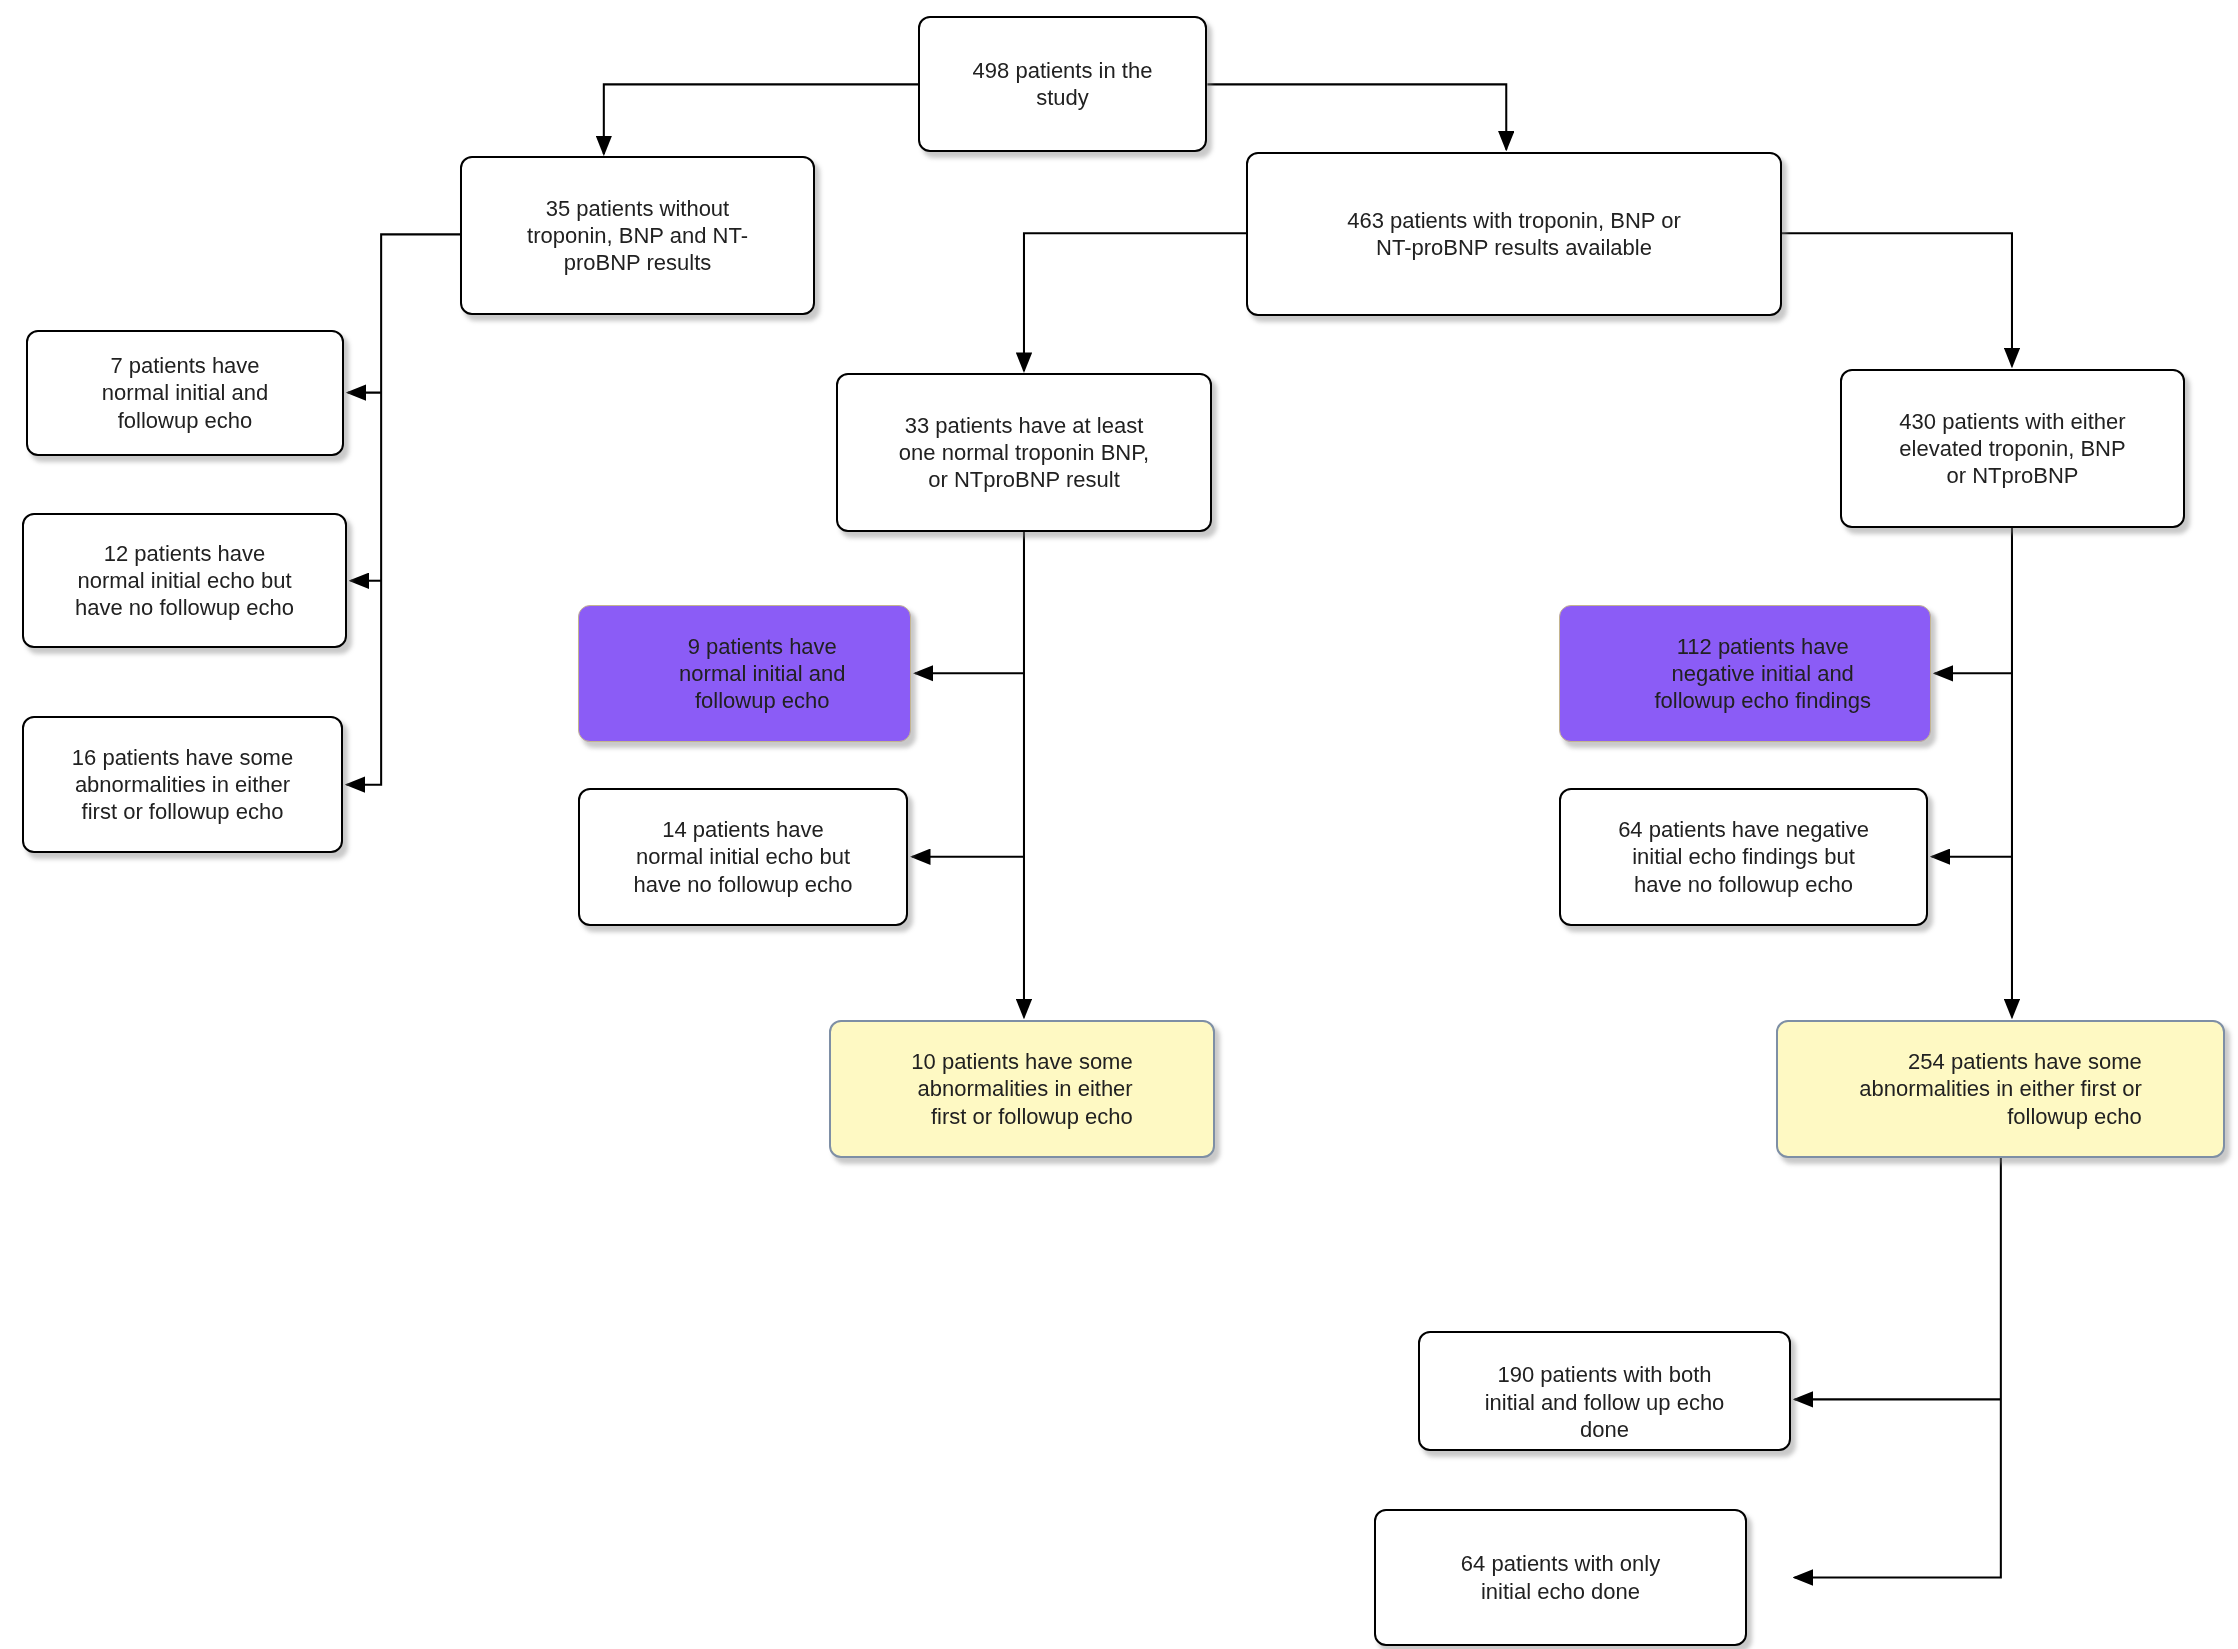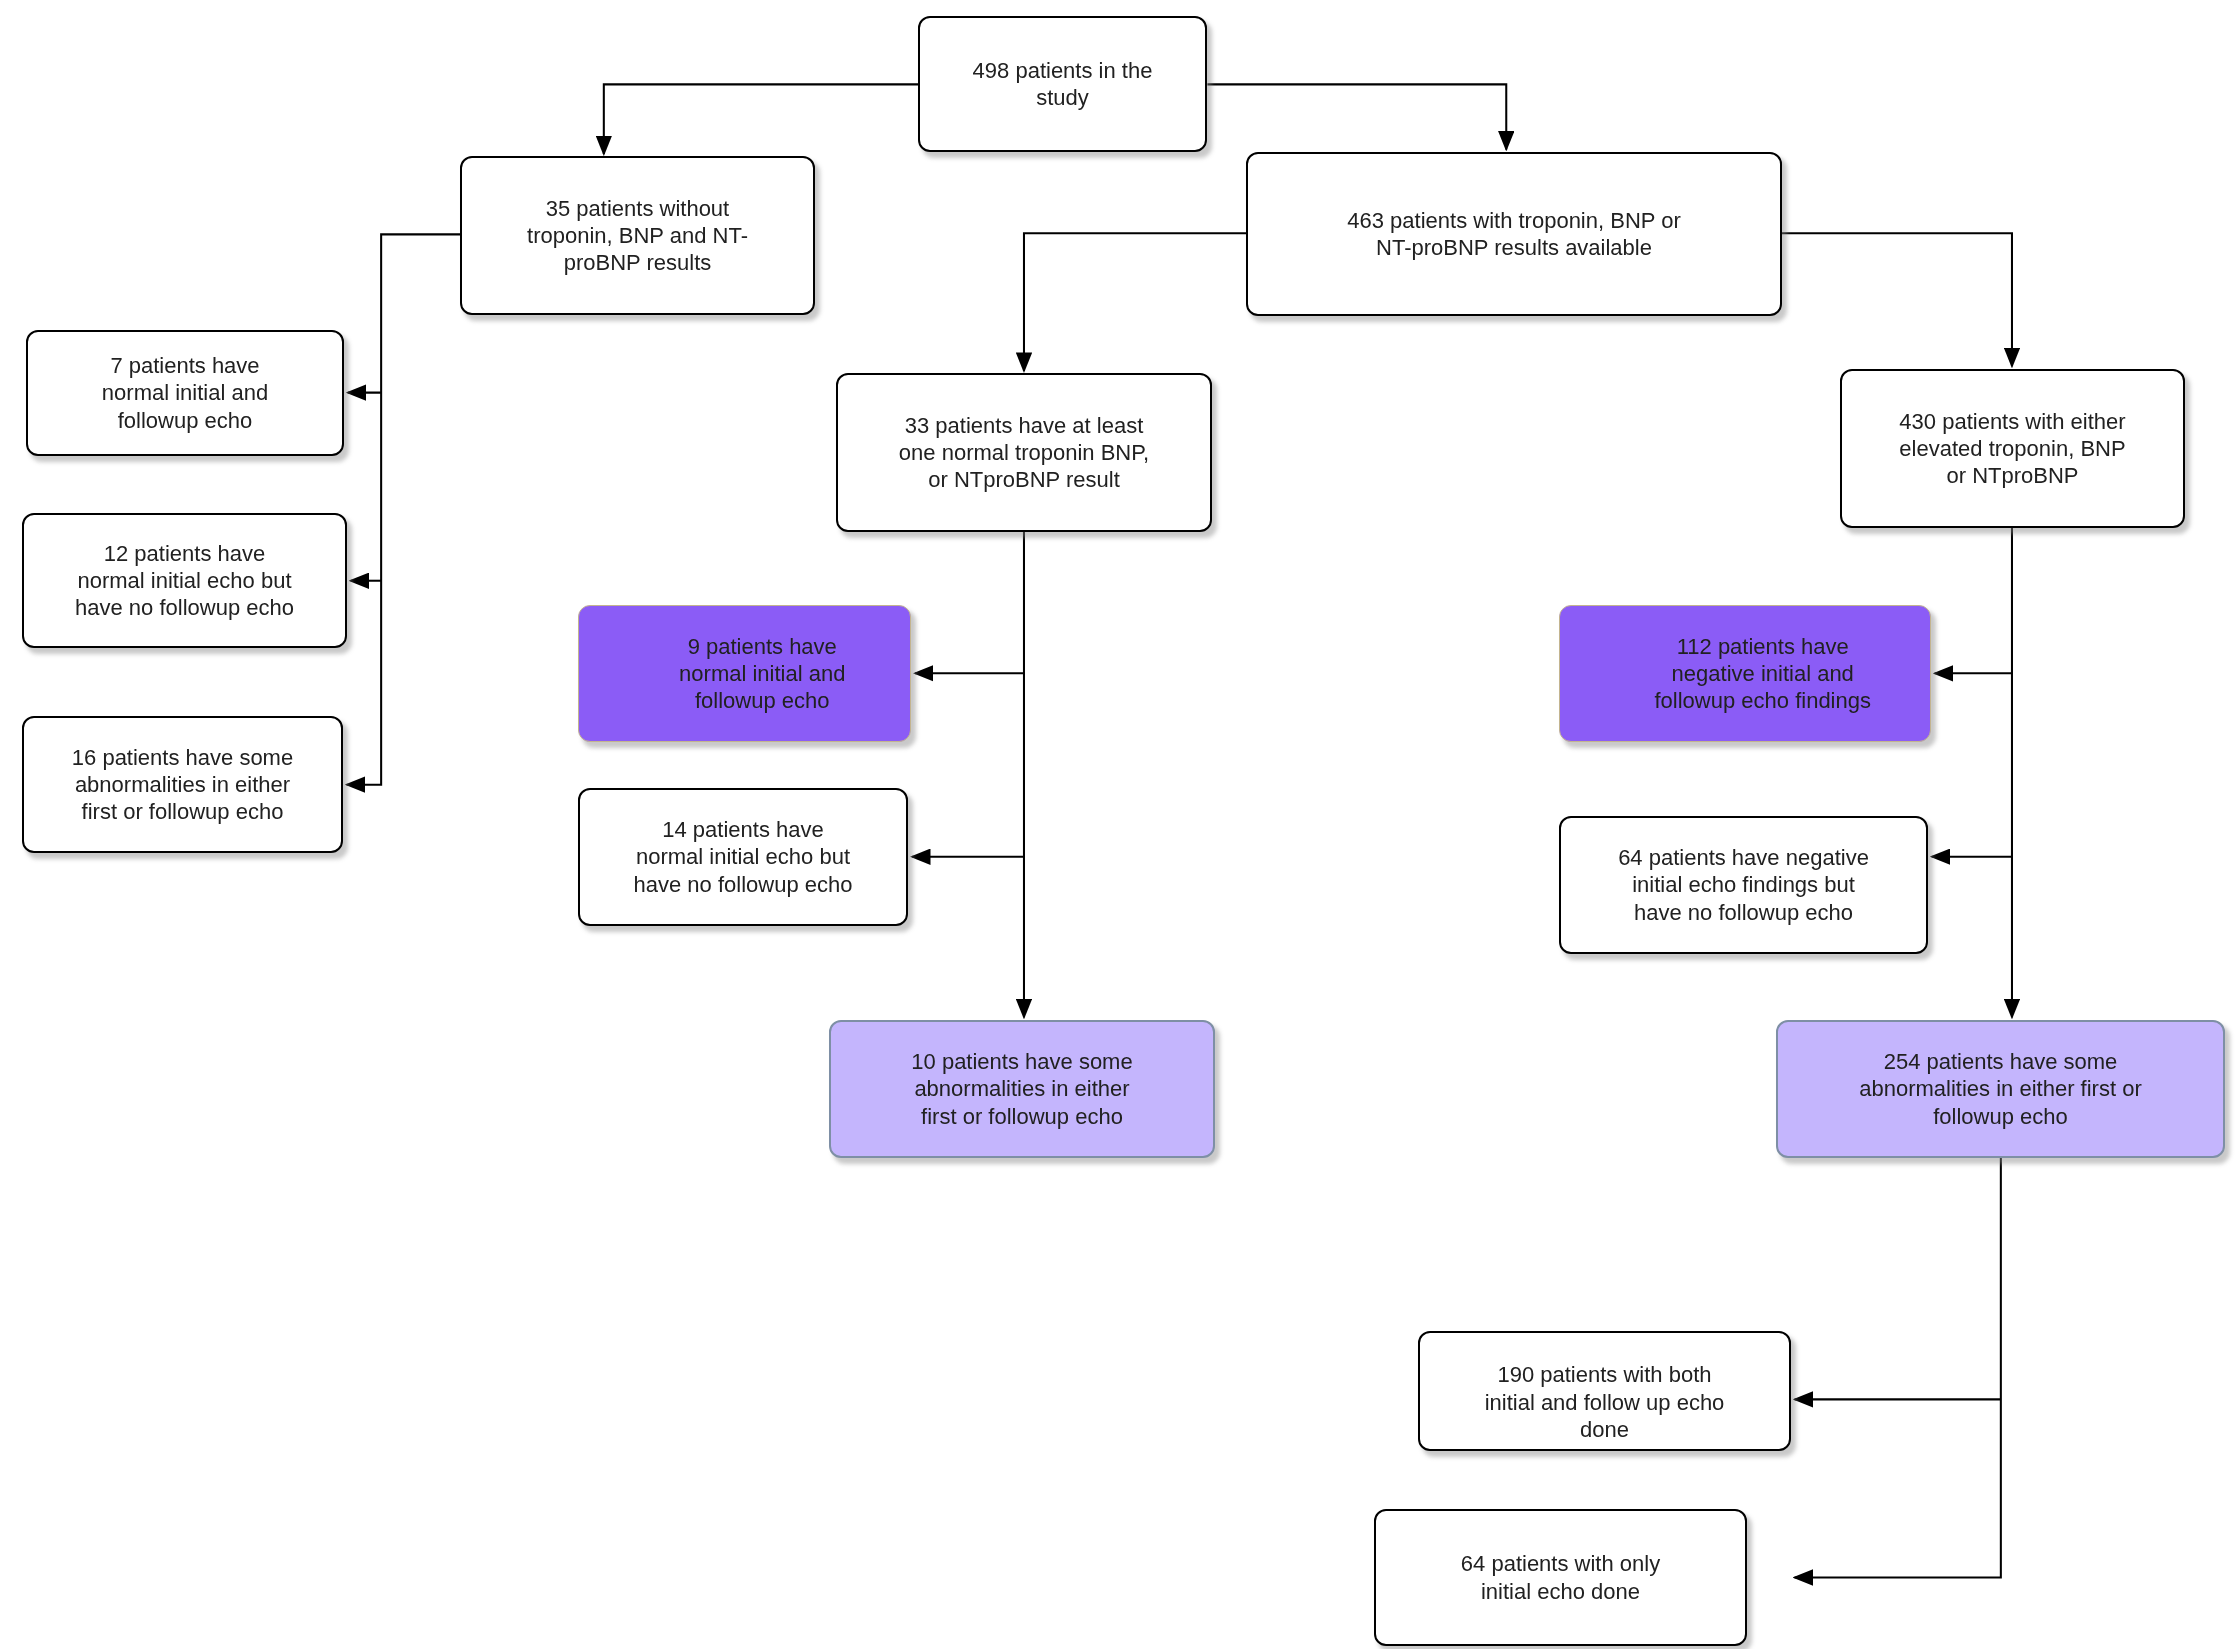--- a/index.html
+++ b/index.html
@@ -24,22 +24,23 @@
     font-size:22px;
     line-height:1.24;
   }
   .node .txt{ white-space:pre-line; }
   .node.yellow{
     background:#8b5cf6;
     border:1.8px solid #C3B48F;
     padding-left:46px;
   }
   .node.blue{
-    background:#c4b5fd;
+    background:#fef9c3;
     border:2.3px solid #7E8FA5;
+    text-align:right;
   }
   #wires{
     position:absolute;left:0;top:0;width:2239px;height:1649px;
     pointer-events:none;
   }
   #wires polyline{
     fill:none;
     stroke:#000000;
     stroke-width:3.5;
   }
@@ -143,21 +144,21 @@
 elevated troponin, BNP
 or NTproBNP</span>
   </div>
 
   <div class="node yellow" style="left:1559px;top:605px;width:372px;height:137px;text-align:center;">
     <span class="txt">112 patients have
 negative initial and
 followup echo findings</span>
   </div>
 
-  <div class="node" style="left:1559px;top:788px;width:369px;height:138px;margin-top:28px;">
+  <div class="node" style="left:1559px;top:788px;width:369px;height:138px;">
     <span class="txt">64 patients have negative
 initial echo findings but
 have no followup echo</span>
   </div>
 
   <div class="node blue" style="left:1776px;top:1020px;width:449px;height:138px;">
     <span class="txt">254 patients have some
 abnormalities in either first or
 followup echo</span>
   </div>

